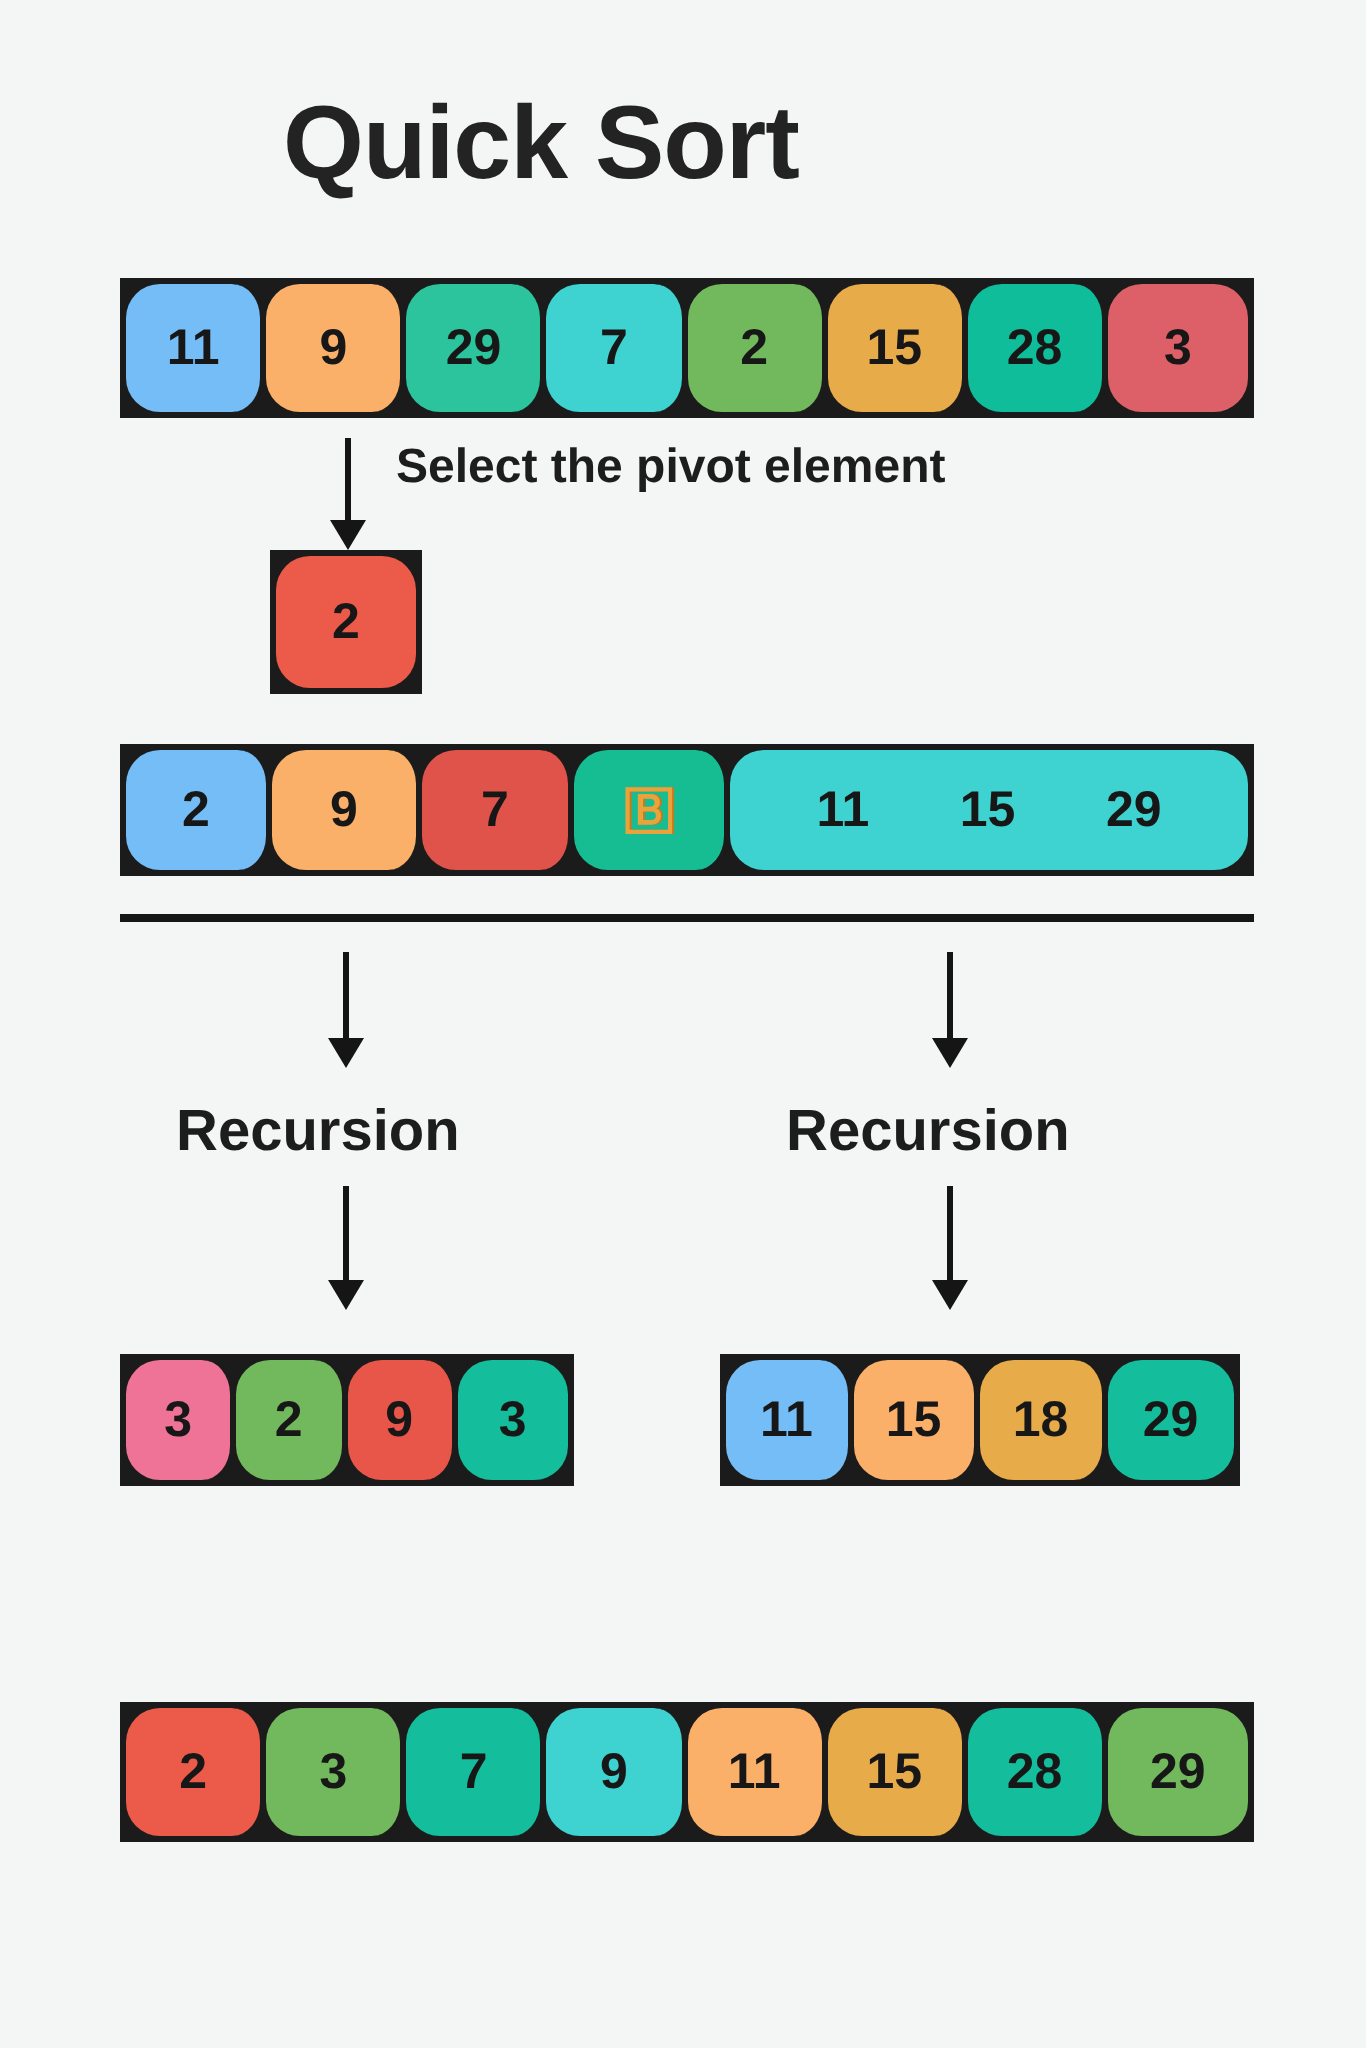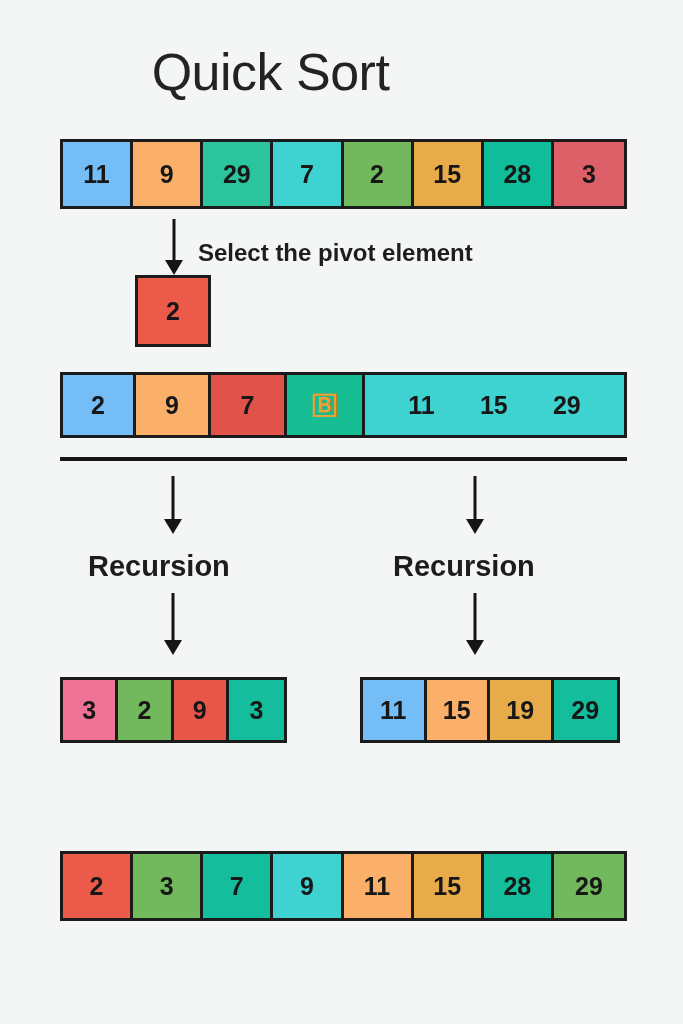--- a/index.html
+++ b/index.html
@@ -21,21 +21,21 @@
   }
 
   
   .title {
     position: absolute;
     left: 0;
     top: 42px;
     width: 541px;
     text-align: center;
     font-size: 52px;
-    font-weight: 400;
+    font-weight: 700;
     letter-spacing: -0.5px;
     color: #232323;
   }
 
   
   .array {
     position: absolute;
     display: flex;
     box-sizing: border-box;
     border: 3px solid #1b1b1b;
@@ -45,20 +45,21 @@
   .cell {
     box-sizing: border-box;
     display: flex;
     align-items: center;
     justify-content: center;
     font-size: 25px;
     font-weight: 700;
     color: #171717;
     border-right: 3px solid #1b1b1b;
     letter-spacing: 0px;
+    border-radius: 17px;
   }
   .cell:last-child { border-right: none; }
 
   .cell.wide {
     justify-content: space-evenly;
     gap: 0;
   }
   .cell.wide span {
     padding: 0 2px;
   }
@@ -123,21 +124,21 @@
 
   
   .label {
     position: absolute;
     color: #1d1d1d;
     font-weight: 700;
     white-space: nowrap;
   }
   #label-select {
     left: 198px;
-    top: 239px;
+    top: 220px;
     font-size: 24px;
   }
   #label-partitioning {
     left: 334px;
     top: 294px;
     font-size: 30px;
   }
   #label-recursion-left {
     left: 88px;
     top: 550px;
@@ -274,21 +275,21 @@
   <div class="array" id="row-left">
     <div class="cell" style="background-color: rgb(239, 115, 150);">3</div>
     <div class="cell" style="background-color: rgb(114, 184, 92);">2</div>
     <div class="cell" style="background-color: rgb(232, 86, 74);">9</div>
     <div class="cell" style="background-color: rgb(20, 189, 155);">3</div>
   </div>
 
   <div class="array" id="row-right">
     <div class="cell" style="background-color: rgb(116, 189, 247);">11</div>
     <div class="cell" style="background-color: rgb(251, 176, 105);">15</div>
-    <div class="cell" style="background-color: rgb(232, 171, 73);">19</div>
+    <div class="cell" style="background-color: rgb(232, 171, 73);">18</div>
     <div class="cell" style="background-color: rgb(20, 189, 155);">29</div>
   </div>
 
   <div class="array" id="row-final">
     <div class="cell" style="background-color: rgb(236, 90, 74);">2</div>
     <div class="cell" style="background-color: rgb(114, 184, 92);">3</div>
     <div class="cell" style="background-color: rgb(20, 189, 155);">7</div>
     <div class="cell" style="background-color: rgb(62, 211, 208);">9</div>
     <div class="cell" style="background-color: rgb(251, 176, 105);">11</div>
     <div class="cell" style="background-color: rgb(232, 171, 73);">15</div>

